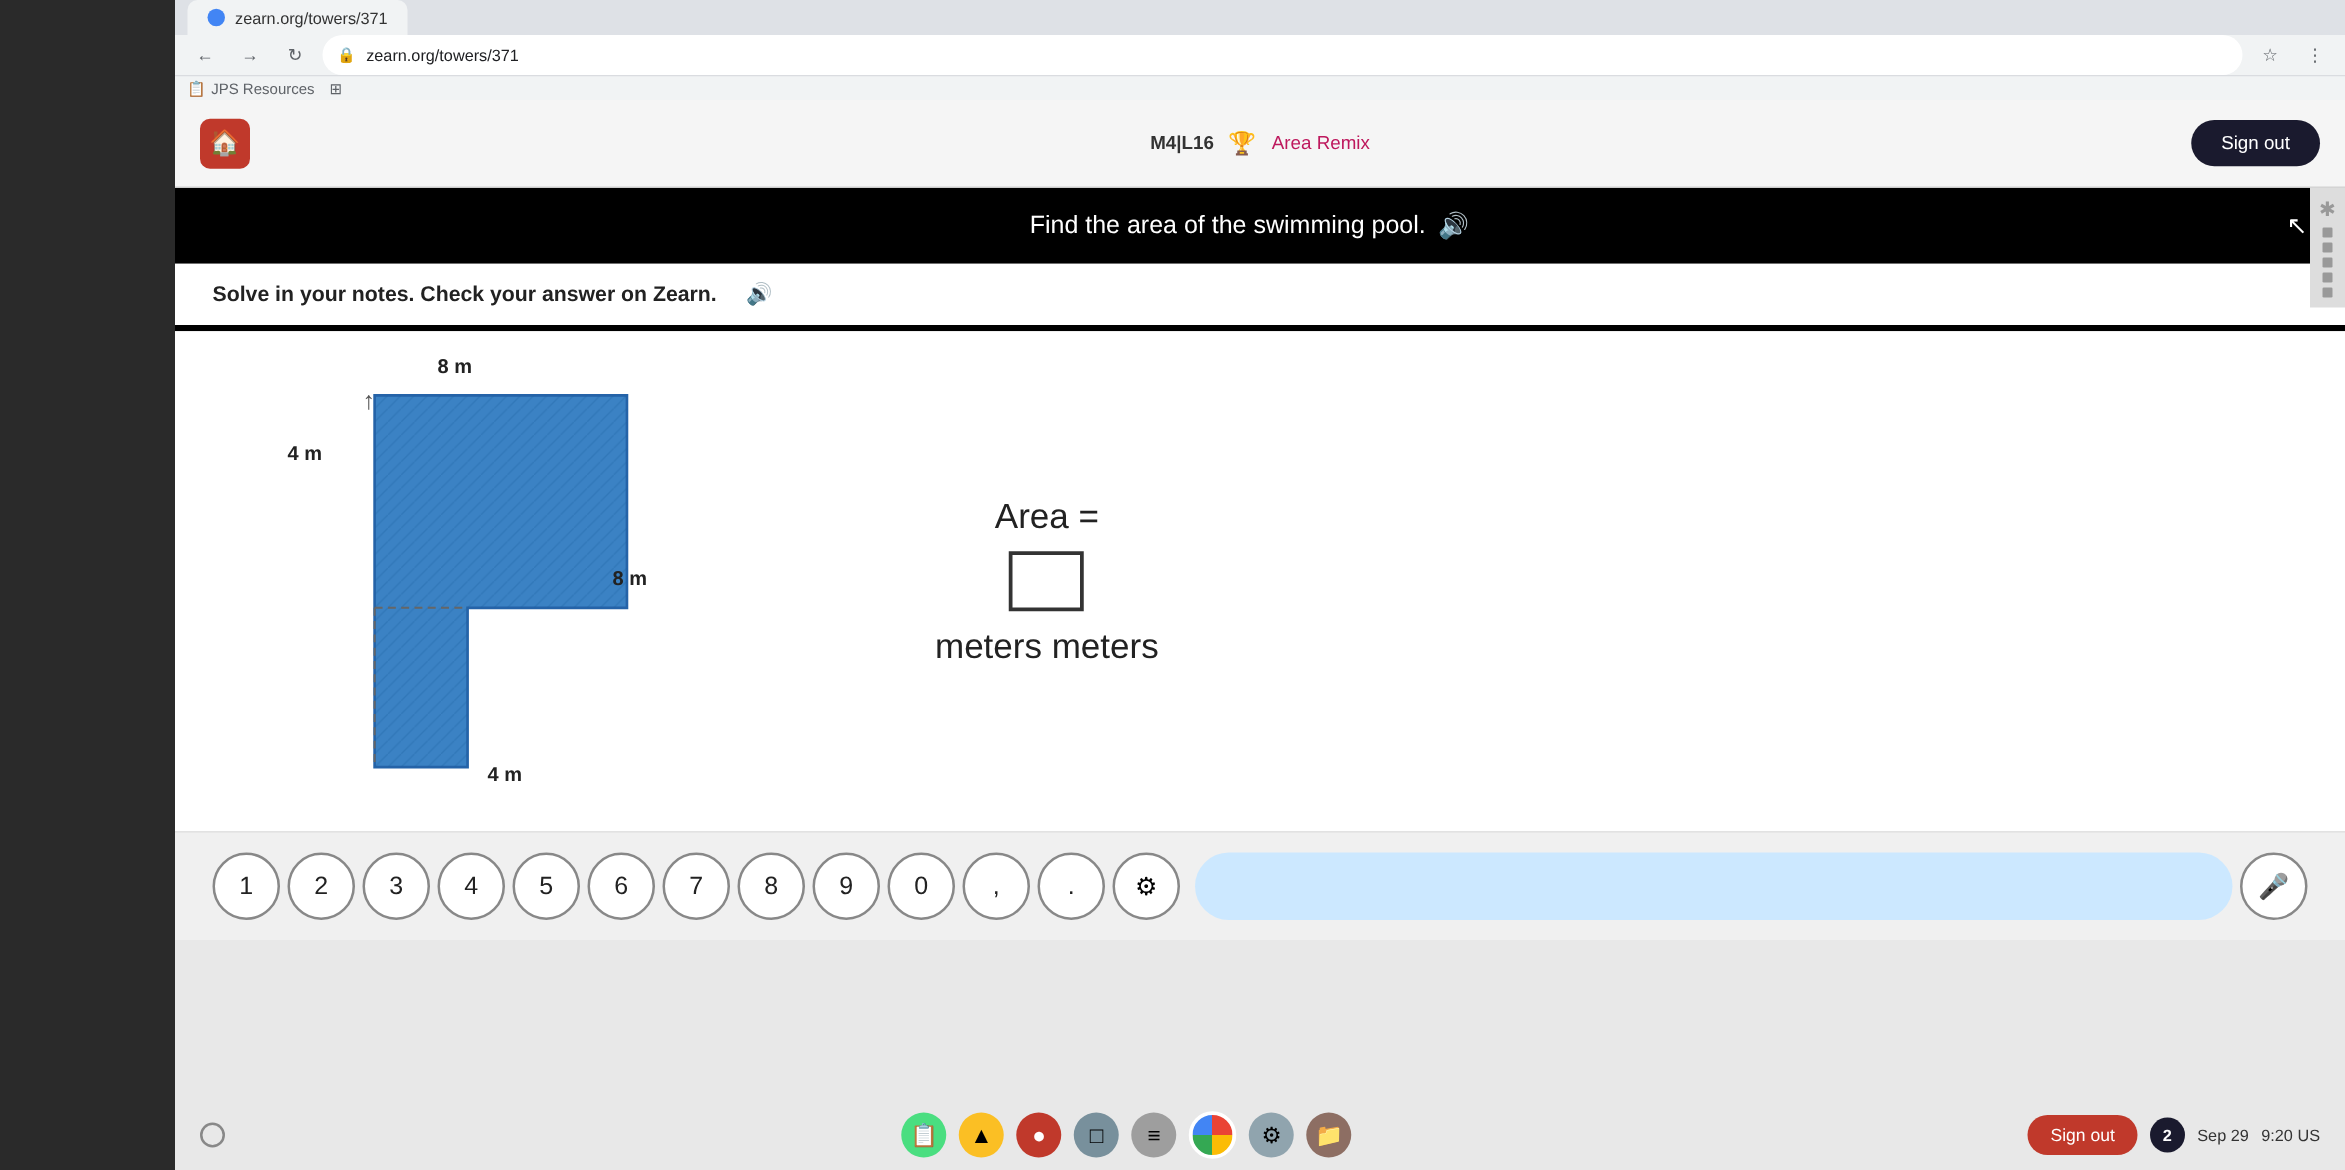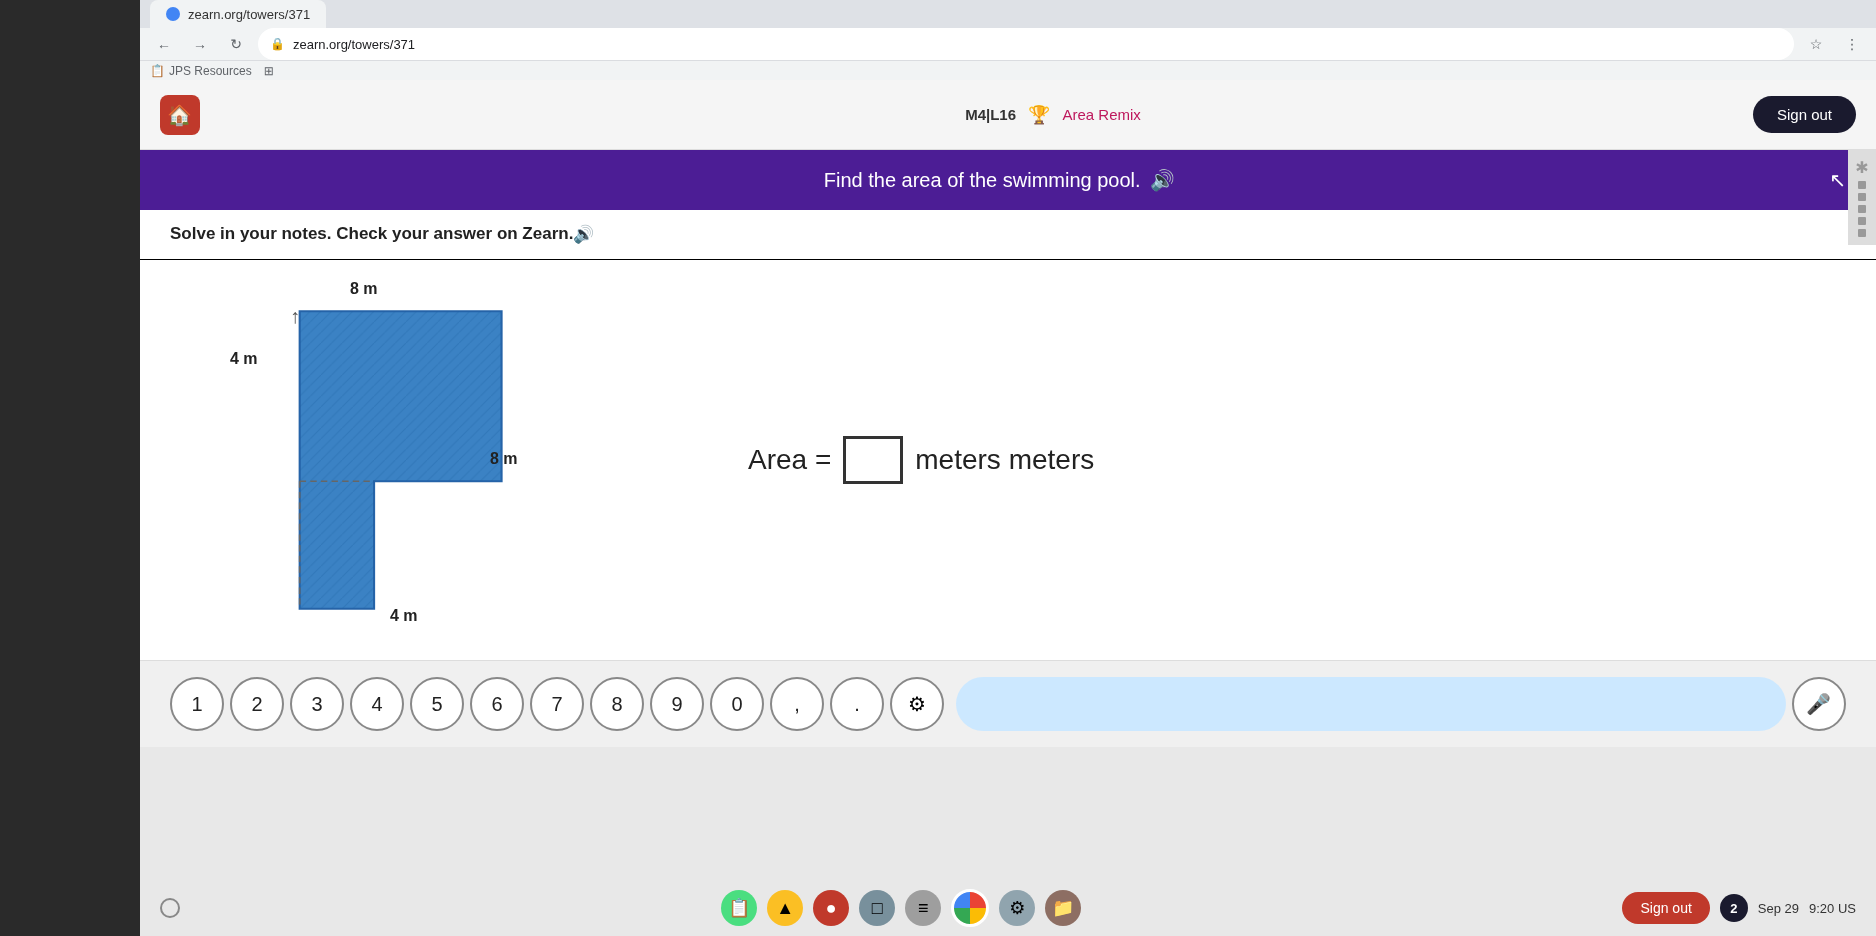--- a/index.html
+++ b/index.html
@@ -115,21 +115,20 @@
 
     .header-center {
       position: absolute;
       left: 50%;
       transform: translateX(-50%);
       display: flex;
       align-items: center;
       gap: 12px;
       font-size: 15px;
       color: #333;
-      margin-left: 45px;
     }
 
     .lesson-badge {
       font-weight: bold;
       color: #333;
     }
 
     .lesson-title {
       color: #be185d;
     }
@@ -148,21 +147,21 @@
     }
 
     
     .problem-area {
       background: white;
       margin: 0;
       min-height: 580px;
     }
 
     .problem-header {
-      background: #4c1d95;
+      background: #000000;
       padding: 18px 30px;
       display: flex;
       align-items: center;
       justify-content: space-between;
     }
 
     .problem-question {
       color: white;
       font-size: 20px;
       display: flex;
@@ -170,23 +169,23 @@
       gap: 10px;
     }
 
     .problem-subtext {
       background: white;
       padding: 14px 30px;
       font-size: 17px;
       font-weight: bold;
       color: #222;
       display: flex;
-      align-items: flex-start;
-      gap: 0;
-      border-bottom: 1px solid #000000;
+      align-items: flex-end;
+      gap: 24px;
+      border-bottom: 5px solid #000000;
     }
 
     
     .diagram-area {
       display: flex;
       align-items: center;
       padding: 30px 40px;
       gap: 48px;
       background: white;
       min-height: 380px;
@@ -204,20 +203,21 @@
       height: 100%;
     }
 
     .area-answer {
       display: flex;
       align-items: center;
       gap: 12px;
       font-size: 28px;
       color: #222;
       margin-left: 100px;
+      flex-direction: column;
     }
 
     .answer-box {
       width: 60px;
       height: 48px;
       border: 3px solid #333;
       display: inline-block;
     }
 
     

